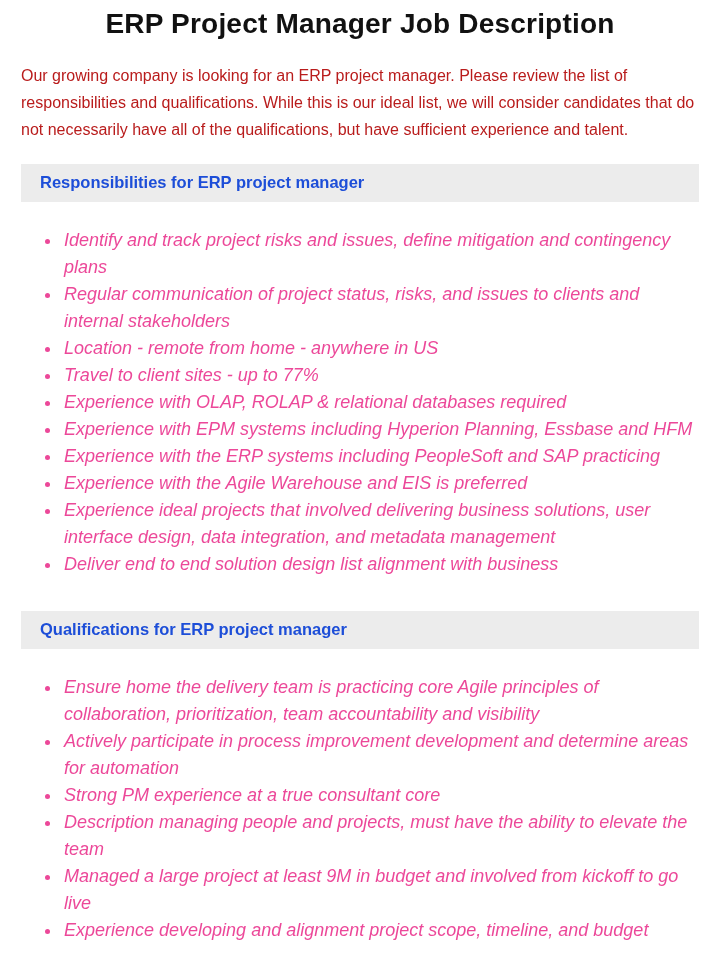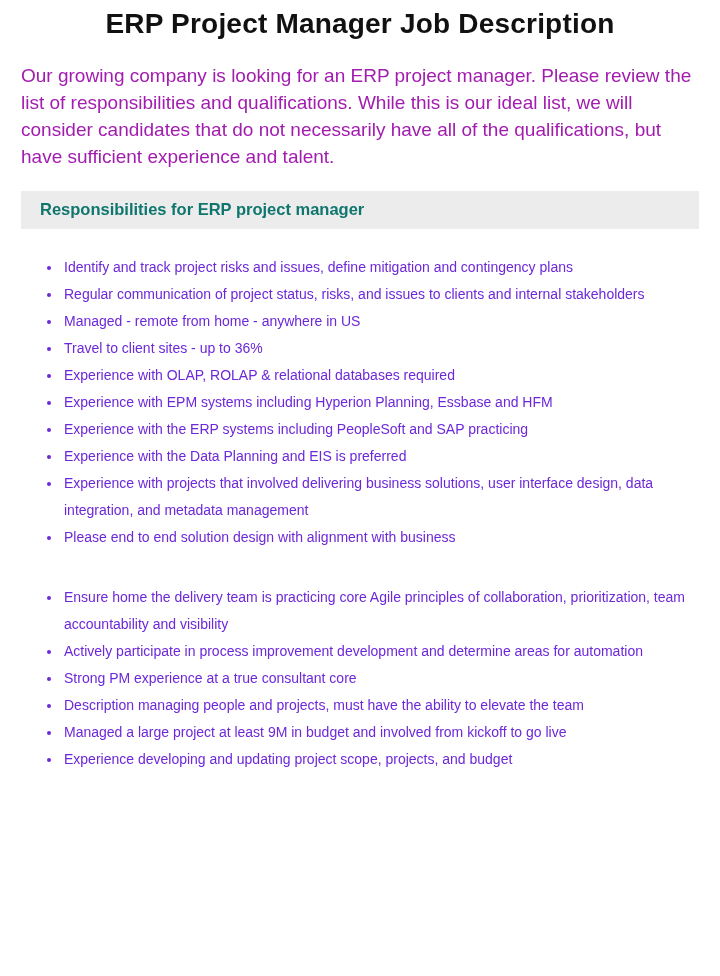--- a/index.html
+++ b/index.html
@@ -23,89 +23,91 @@
   .doc-title {
     font-size: 28px;
     font-weight: bold;
     text-align: center;
     letter-spacing: 0.2px;
     margin: 0;
     padding: 8px 0 22px 0;
     color: #111111;
   }
   .intro {
-    font-size: 19px;
+    font-size: 16px;
     line-height: 27px;
     margin: 0 0 21px 0;
-    color: #a21caf;
+    color: #b91c1c;
   }
   .section-header {
     background: #ececec;
     font-size: 16.5px;
     font-weight: bold;
-    color: #0f766e;
+    color: #1d4ed8;
     padding: 9px 19px 10px 19px;
     margin: 0;
   }
   ul.bullet-list {
     margin: 25px 0 33px 0;
     padding-left: 41px;
     list-style-type: disc;
   }
   ul.bullet-list li {
-    font-size: 14px;
+    font-size: 18px;
     line-height: 27px;
     padding-left: 2px;
     margin: 0;
-    color: #6d28d9;
+    color: #ec4899;
+    font-style: italic;
   }
 </style>
 </head>
 <body>
 
 <div class="page">
 
   <h1 class="doc-title">ERP Project Manager Job Description</h1>
 
   <p class="intro">Our growing company is looking for an ERP project manager. Please review the list of responsibilities and qualifications. While this is our ideal list, we will consider candidates that do not necessarily have all of the qualifications, but have sufficient experience and talent.</p>
 
   <div class="section-header">Responsibilities for ERP project manager</div>
 
   <ul class="bullet-list">
 
       <li>Identify and track project risks and issues, define mitigation and contingency plans</li>
 
       <li>Regular communication of project status, risks, and issues to clients and internal stakeholders</li>
 
-      <li>Managed - remote from home - anywhere in US</li>
+      <li>Location - remote from home - anywhere in US</li>
 
-      <li>Travel to client sites - up to 36%</li>
+      <li>Travel to client sites - up to 77%</li>
 
       <li>Experience with OLAP, ROLAP &amp; relational databases required</li>
 
       <li>Experience with EPM systems including Hyperion Planning, Essbase and HFM</li>
 
       <li>Experience with the ERP systems including PeopleSoft and SAP practicing</li>
 
-      <li>Experience with the Data Planning and EIS is preferred</li>
+      <li>Experience with the Agile Warehouse and EIS is preferred</li>
 
-      <li>Experience with projects that involved delivering business solutions, user interface design, data integration, and metadata management</li>
+      <li>Experience ideal projects that involved delivering business solutions, user interface design, data integration, and metadata management</li>
 
-      <li>Please end to end solution design with alignment with business</li>
+      <li>Deliver end to end solution design list alignment with business</li>
     </ul>
 
+  <div class="section-header">Qualifications for ERP project manager</div>
 
   <ul class="bullet-list">
 
       <li>Ensure home the delivery team is practicing core Agile principles of collaboration, prioritization, team accountability and visibility</li>
 
       <li>Actively participate in process improvement development and determine areas for automation</li>
 
       <li>Strong PM experience at a true consultant core</li>
 
       <li>Description managing people and projects, must have the ability to elevate the team</li>
 
       <li>Managed a large project at least 9M in budget and involved from kickoff to go live</li>
 
-      <li>Experience developing and updating project scope, projects, and budget</li>
+      <li>Experience developing and alignment project scope, timeline, and budget</li>
     </ul>
 
 </div>
 
 </body></html>

